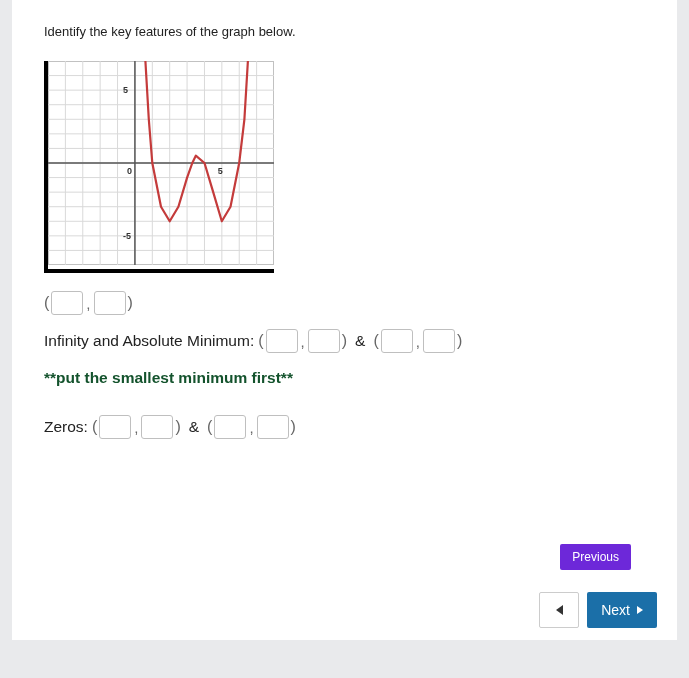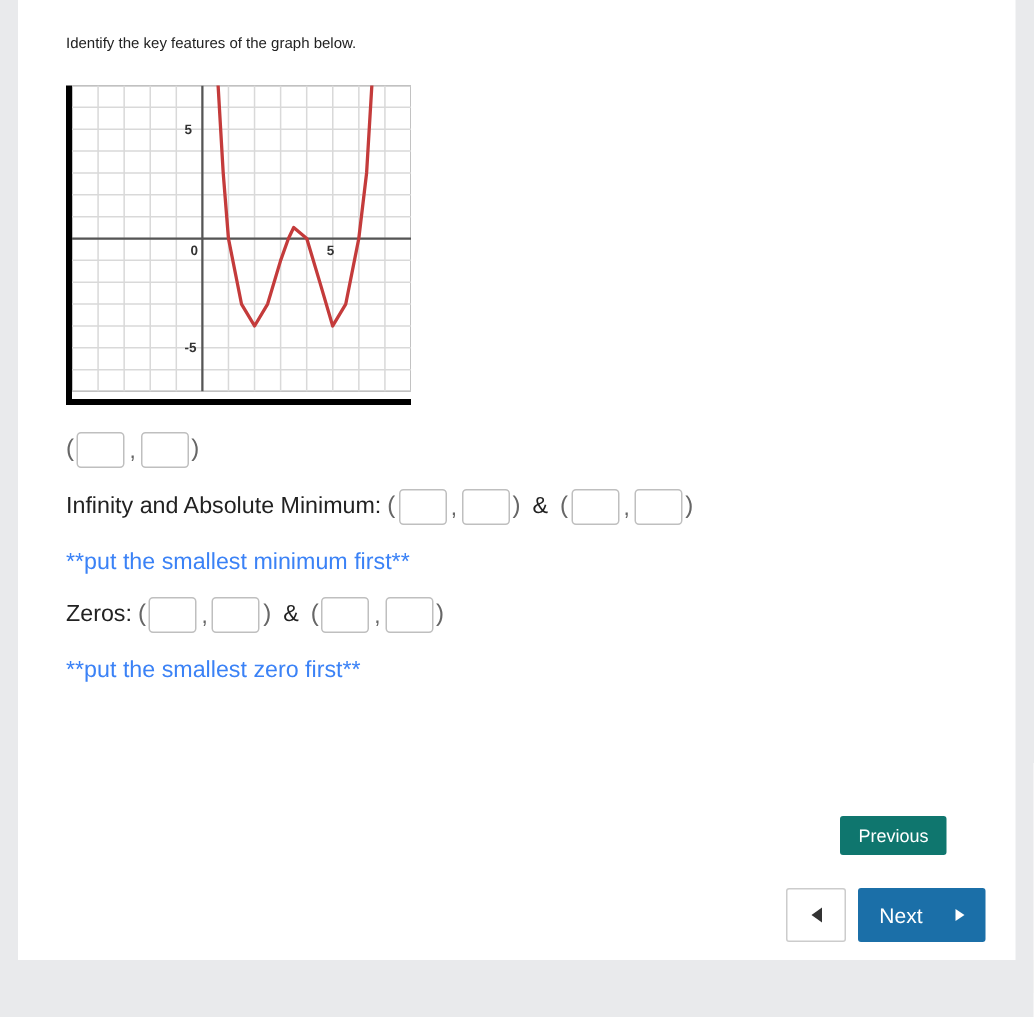--- a/index.html
+++ b/index.html
@@ -12,21 +12,21 @@
     overflow: hidden;
   }
   .page {
     background: #ffffff;
     margin: 0 12px 0 12px;
     padding: 24px 28px 30px 32px;
     min-height: 640px;
     position: relative;
   }
   .prompt {
-    font-size: 10px;
+    font-size: 13px;
     color: #222;
     margin: 0 0 22px 0;
   }
   .graph-wrap {
     margin: 0 0 18px 0;
   }
   .graph-frame {
     border-bottom: 4px solid #000;
     border-left: 4px solid #000;
     width: 230px;
@@ -55,28 +55,29 @@
     height: 24px;
     border: 1px solid #bfbfbf;
     border-radius: 3px;
     background: #fff;
     font-size: 13px;
     text-align: center;
     padding: 0;
   }
   .note {
     font-size: 15.5px;
-    color: #3b82f6;
+    color: #14532d;
     margin: 16px 0 0 0;
+    font-weight: bold;
   }
   .tooltip {
     position: absolute;
     right: 46px;
     bottom: 70px;
-    background: #0f766e;
+    background: #6d28d9;
     color: #fff;
     font-size: 12px;
     padding: 6px 12px;
     border-radius: 2px;
   }
   .nav-row {
     position: absolute;
     right: 20px;
     bottom: 12px;
     display: flex;
@@ -96,21 +97,21 @@
   .btn-next {
     height: 36px;
     padding: 0 14px;
     background: #1b6fa8;
     color: #fff;
     border: none;
     border-radius: 2px;
     font-size: 14px;
     display: flex;
     align-items: center;
-    gap: 22px;
+    gap: 7px;
     cursor: pointer;
   }
   .tri-left {
     width: 0; height: 0;
     border-top: 5px solid transparent;
     border-bottom: 5px solid transparent;
     border-right: 7px solid #333;
   }
   .tri-right-sm {
     width: 0; height: 0;
@@ -200,40 +201,39 @@
       <span class="paren">(</span>
       <input class="ans-input" type="text" style="">
       <span class="sep">,</span>
       <input class="ans-input" type="text" style="">
       <span class="paren">)</span>
     </span>
   </div>
 
   <p class="note">**put the smallest minimum first**</p>
 
-  <div class="line" style="margin-top:14px;">
+  <div class="line" style="margin-top:28px;">
     <span>Zeros:</span>
     <span class="tuple">
       <span class="paren">(</span>
       <input class="ans-input" type="text" style="">
       <span class="sep">,</span>
       <input class="ans-input" type="text" style="">
       <span class="paren">)</span>
     </span>
     <span class="amp">&amp;</span>
     <span class="tuple">
       <span class="paren">(</span>
       <input class="ans-input" type="text" style="">
       <span class="sep">,</span>
       <input class="ans-input" type="text" style="">
       <span class="paren">)</span>
     </span>
   </div>
 
-  <p class="note">**put the smallest zero first**</p>
 
   <div class="tooltip">Previous</div>
 
   <div class="nav-row">
     <div class="btn-prev">
       <div class="tri-left"></div>
     </div>
     <button class="btn-next">
       <span>Next</span>
       <span class="tri-right-sm"></span>

